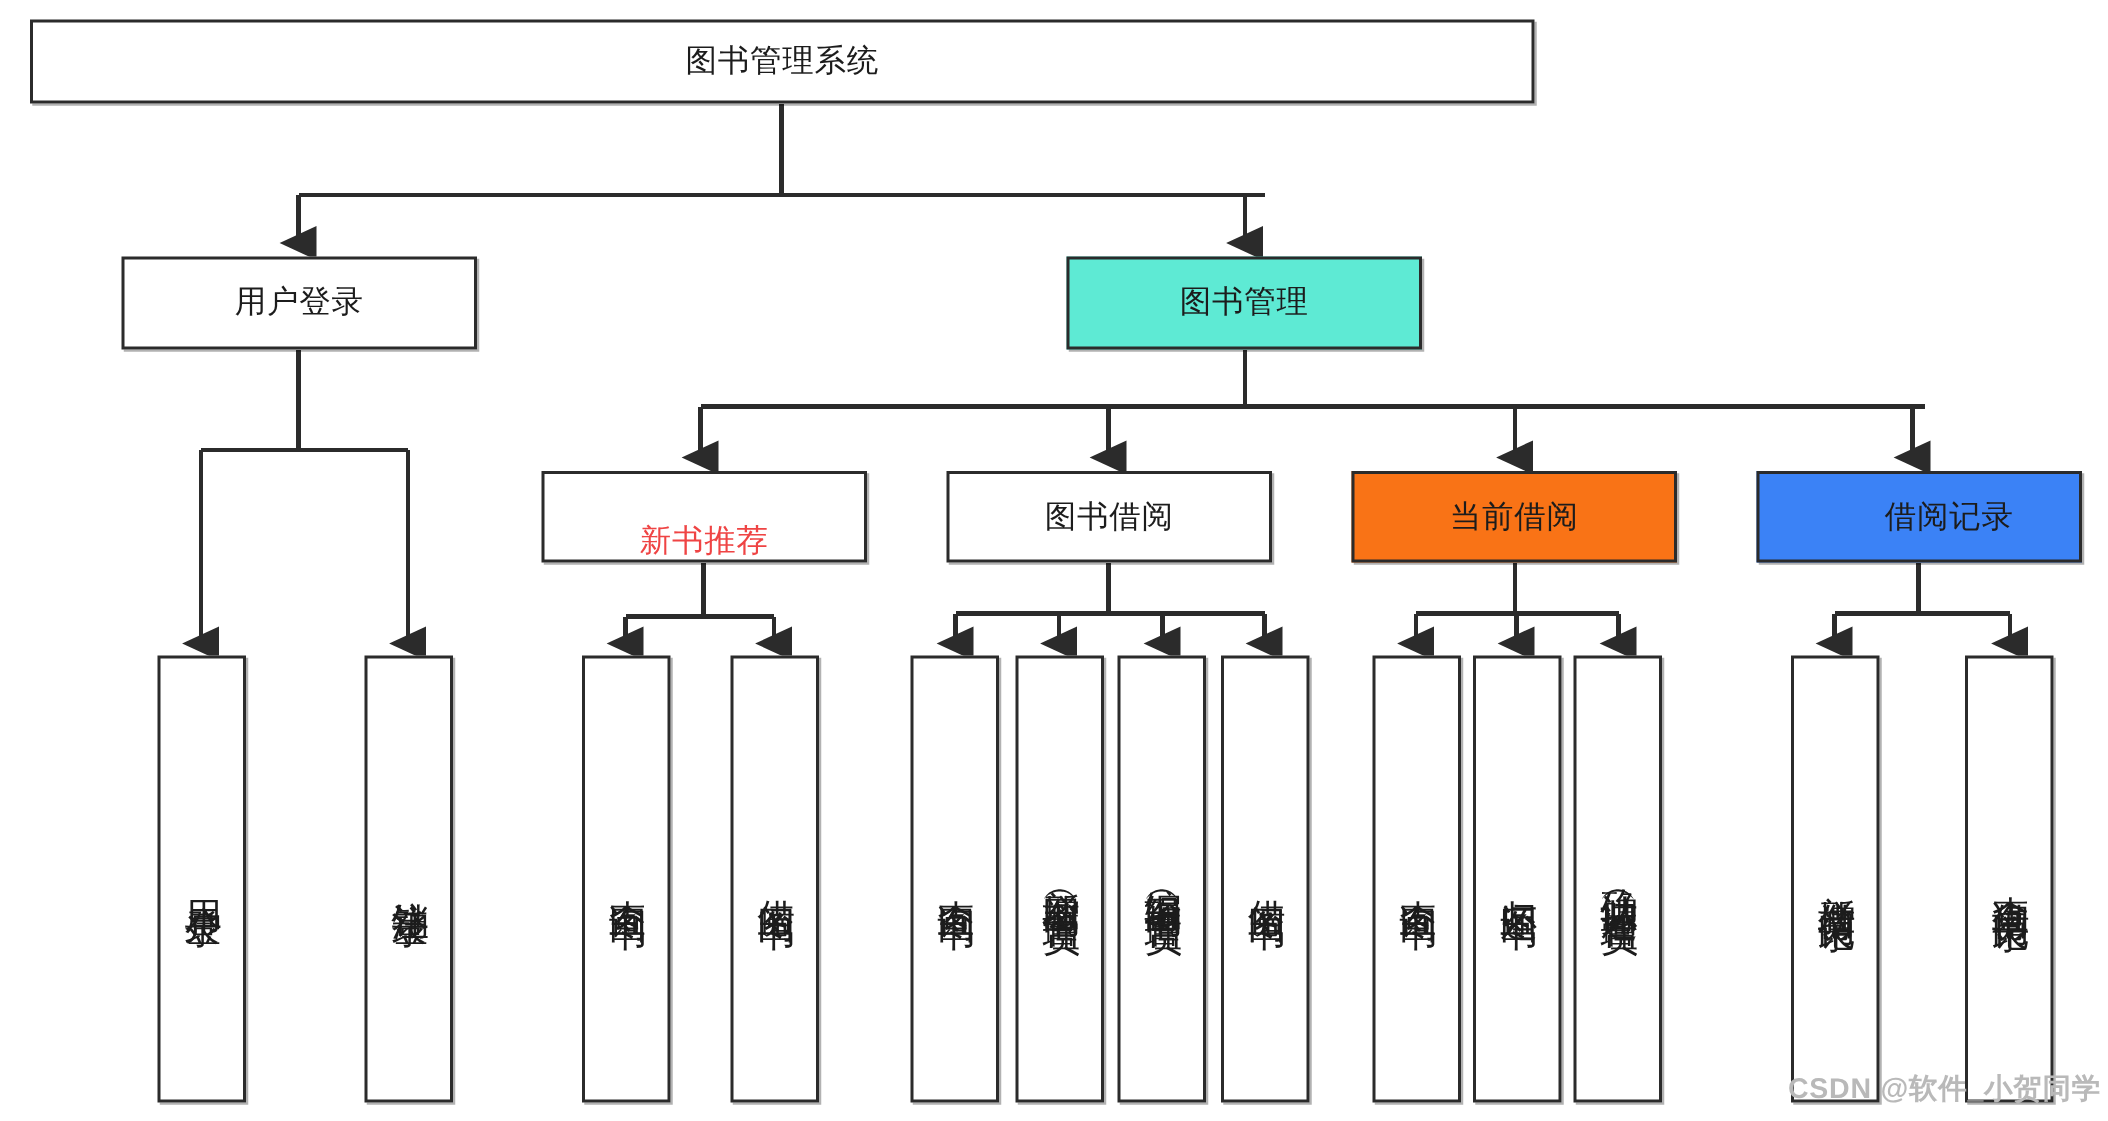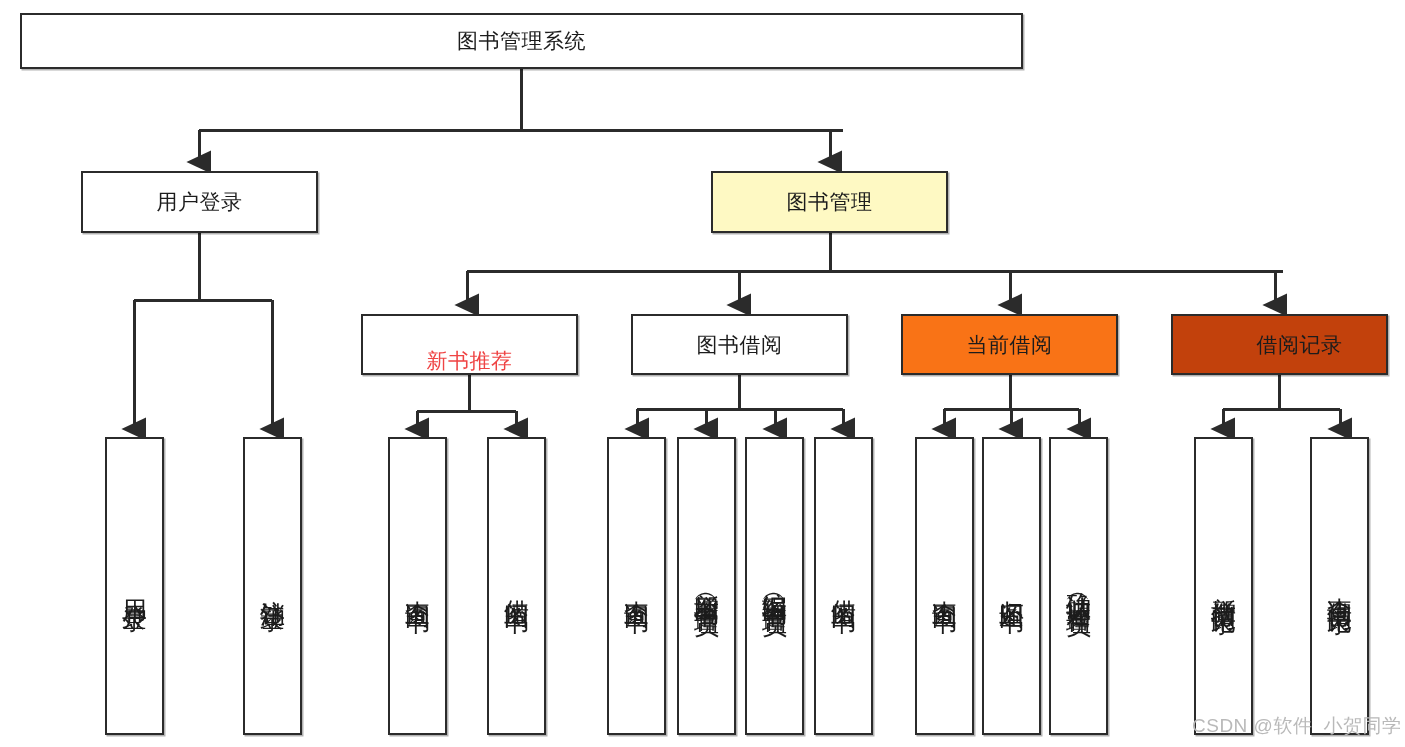--- a/index.html
+++ b/index.html
@@ -122,33 +122,33 @@
     </g>
   </svg>
 
   <div id="nodes-layer">
       <div class="node horiz" style="left: 20px; top: 13px; width: 1003px; height: 56px; border-color: rgb(43, 43, 43); background: rgb(255, 255, 255); color: rgb(28, 28, 28);">
         <span class="label">图书管理系统</span>
       </div>
       <div class="node horiz" style="left: 81px; top: 171px; width: 237px; height: 62px; border-color: rgb(43, 43, 43); background: rgb(255, 255, 255); color: rgb(28, 28, 28);">
         <span class="label">用户登录</span>
       </div>
-      <div class="node horiz" style="left: 711px; top: 171px; width: 237px; height: 62px; border-color: rgb(43, 43, 43); background: #fef9c3; color: rgb(28, 28, 28);">
+      <div class="node horiz" style="left: 711px; top: 171px; width: 237px; height: 62px; border-color: rgb(43, 43, 43); background: #5eead4; color: rgb(28, 28, 28);">
         <span class="label">图书管理</span>
       </div>
       <div class="node horiz" style="left: 361px; top: 314px; width: 217px; height: 61px; border-color: rgb(43, 43, 43); background: rgb(255, 255, 255); color: #ef4444; align-items: flex-end;">
         <span class="label">新书推荐</span>
       </div>
       <div class="node horiz" style="left: 631px; top: 314px; width: 217px; height: 61px; border-color: rgb(43, 43, 43); background: rgb(255, 255, 255); color: rgb(28, 28, 28); justify-content: center;">
         <span class="label">图书借阅</span>
       </div>
       <div class="node horiz" style="left: 901px; top: 314px; width: 217px; height: 61px; border-color: rgb(43, 43, 43); background: #f97316; color: rgb(28, 28, 28);">
         <span class="label">当前借阅</span>
       </div>
-      <div class="node horiz" style="left: 1171px; top: 314px; width: 217px; height: 61px; border-color: rgb(43, 43, 43); background: #c2410c; color: rgb(28, 28, 28); padding-left: 40px;">
+      <div class="node horiz" style="left: 1171px; top: 314px; width: 217px; height: 61px; border-color: rgb(43, 43, 43); background: #3b82f6; color: rgb(28, 28, 28); padding-left: 40px;">
         <span class="label">借阅记录</span>
       </div>
       <div class="node vert" style="left: 105px; top: 437px; width: 59px; height: 298px; border-color: rgb(43, 43, 43); background: rgb(255, 255, 255); color: rgb(28, 28, 28); align-items: center;">
         <span class="label" style="height: auto;">用户登录</span>
       </div>
       <div class="node vert" style="left: 243px; top: 437px; width: 59px; height: 298px; border-color: rgb(43, 43, 43); background: rgb(255, 255, 255); color: rgb(28, 28, 28); align-items: center;">
         <span class="label" style="height: auto;">注销登录</span>
       </div>
       <div class="node vert" style="left: 388px; top: 437px; width: 59px; height: 298px; border-color: rgb(43, 43, 43); background: rgb(255, 255, 255); color: rgb(28, 28, 28); align-items: center;">
         <span class="label" style="height: auto;">查询图书</span>
@@ -178,14 +178,14 @@
         <span class="label" style="height: auto;">确认归还（管理员）</span>
       </div>
       <div class="node vert" style="left: 1194px; top: 437px; width: 59px; height: 298px; border-color: rgb(43, 43, 43); background: rgb(255, 255, 255); color: rgb(28, 28, 28); align-items: center;">
         <span class="label" style="height: auto;">新增借阅记录</span>
       </div>
       <div class="node vert" style="left: 1310px; top: 437px; width: 59px; height: 298px; border-color: rgb(43, 43, 43); background: rgb(255, 255, 255); color: rgb(28, 28, 28); align-items: center;">
         <span class="label" style="height: auto;">查询借阅记录</span>
       </div>
     </div>
 
-  <div class="watermark" style="left: 1192px; top: 713px; color: rgb(185, 185, 185);">CSDN @软件_小贺同学</div>
+  <div class="watermark" style="left: 1192px; top: 713px; color: rgb(185, 185, 185); font-weight: bold;">CSDN @软件_小贺同学</div>
 </div>
 
 </body></html>

